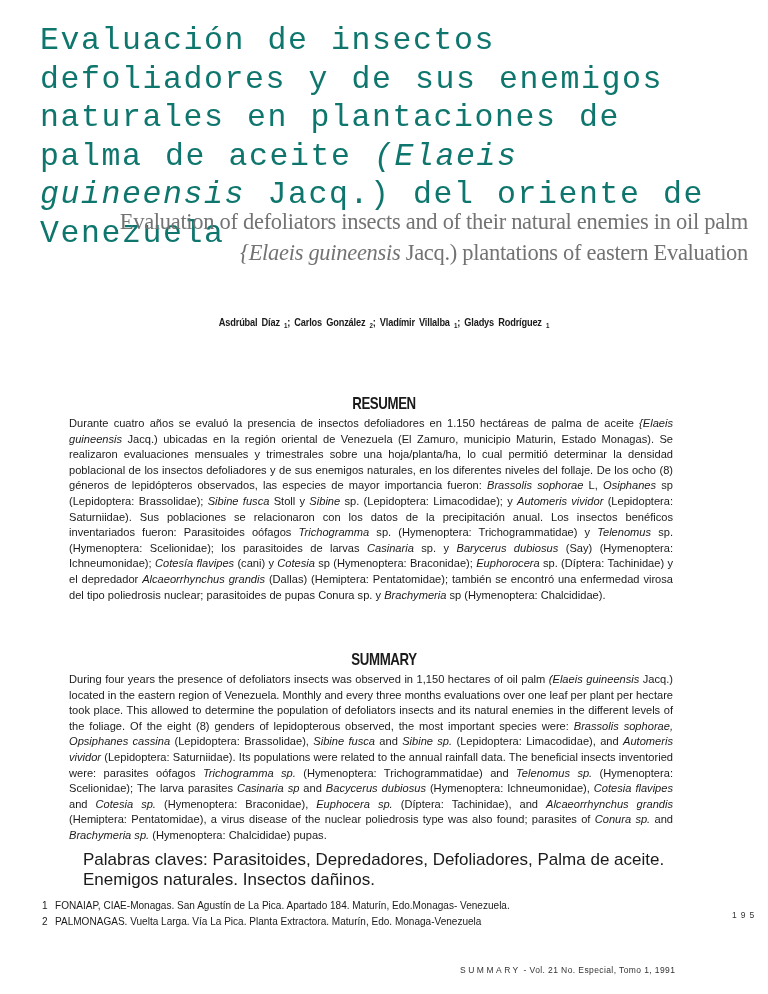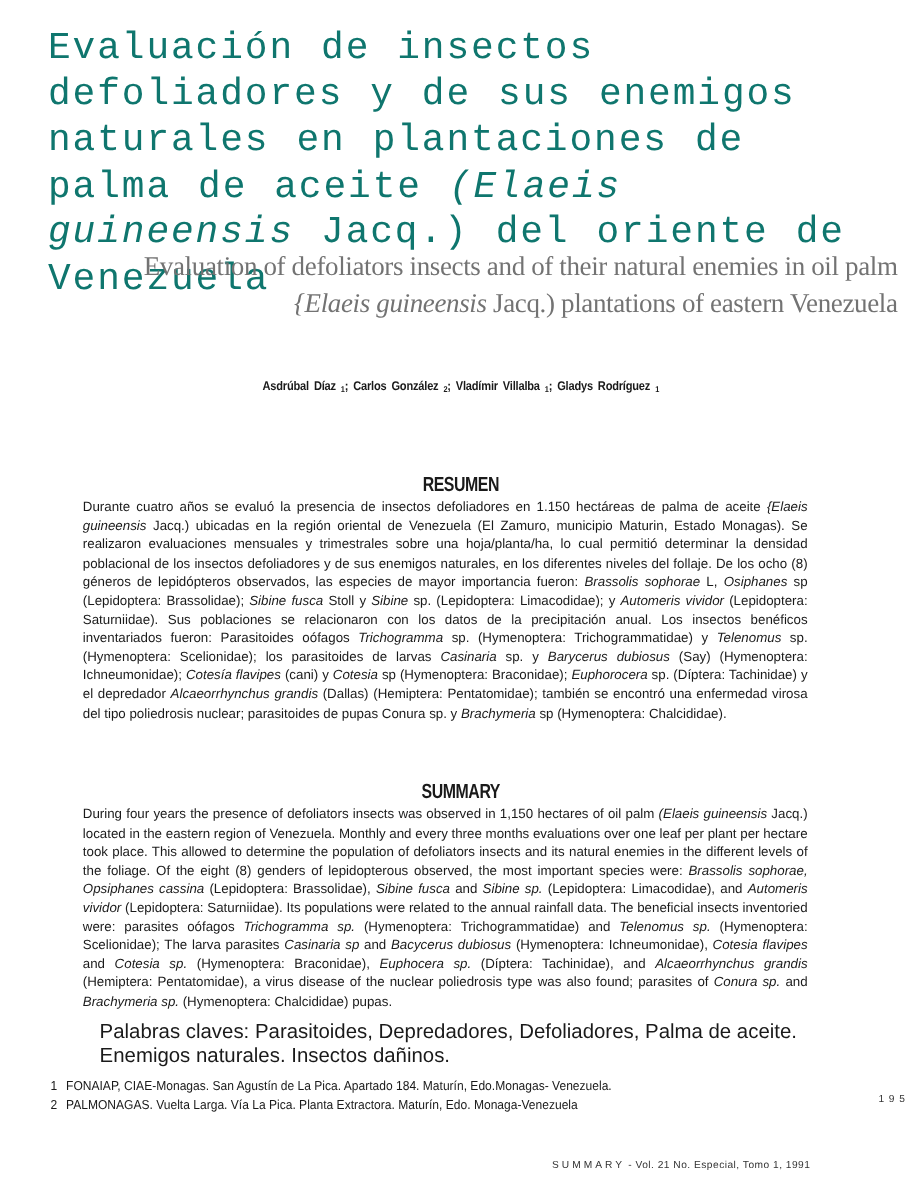--- a/index.html
+++ b/index.html
@@ -64,21 +64,21 @@
     font-size: 8.5px; letter-spacing: 4px; color: #333; }
 </style>
 </head>
 <body>
 
 <div class="title-es">
   <span>Evaluación de insectos defoliadores y de sus enemigos naturales en plantaciones de palma de aceite </span><span class="it">(Elaeis guineensis</span><span> Jacq.) del oriente de Venezuela</span>
 </div>
 
 <div class="title-en">
-  <span>Evaluation of defoliators insects and of their natural enemies in oil palm </span><br><span class="it">{Elaeis guineensis</span><span> Jacq.) plantations of eastern Venezuela</span>
+  <span>Evaluation of defoliators insects and of their natural enemies in oil palm </span><br><span class="it">{Elaeis guineensis</span><span> Jacq.) plantations of eastern Evaluation</span>
 </div>
 
 <div class="authors">
   <span>Asdrúbal Díaz</span>
   <sub>1</sub><span>; </span>
   <span>Carlos González</span>
   <sub>2</sub><span>; </span>
   <span>Vladímir Villalba</span>
   <sub>1</sub><span>; </span>
   <span>Gladys Rodríguez</span>

